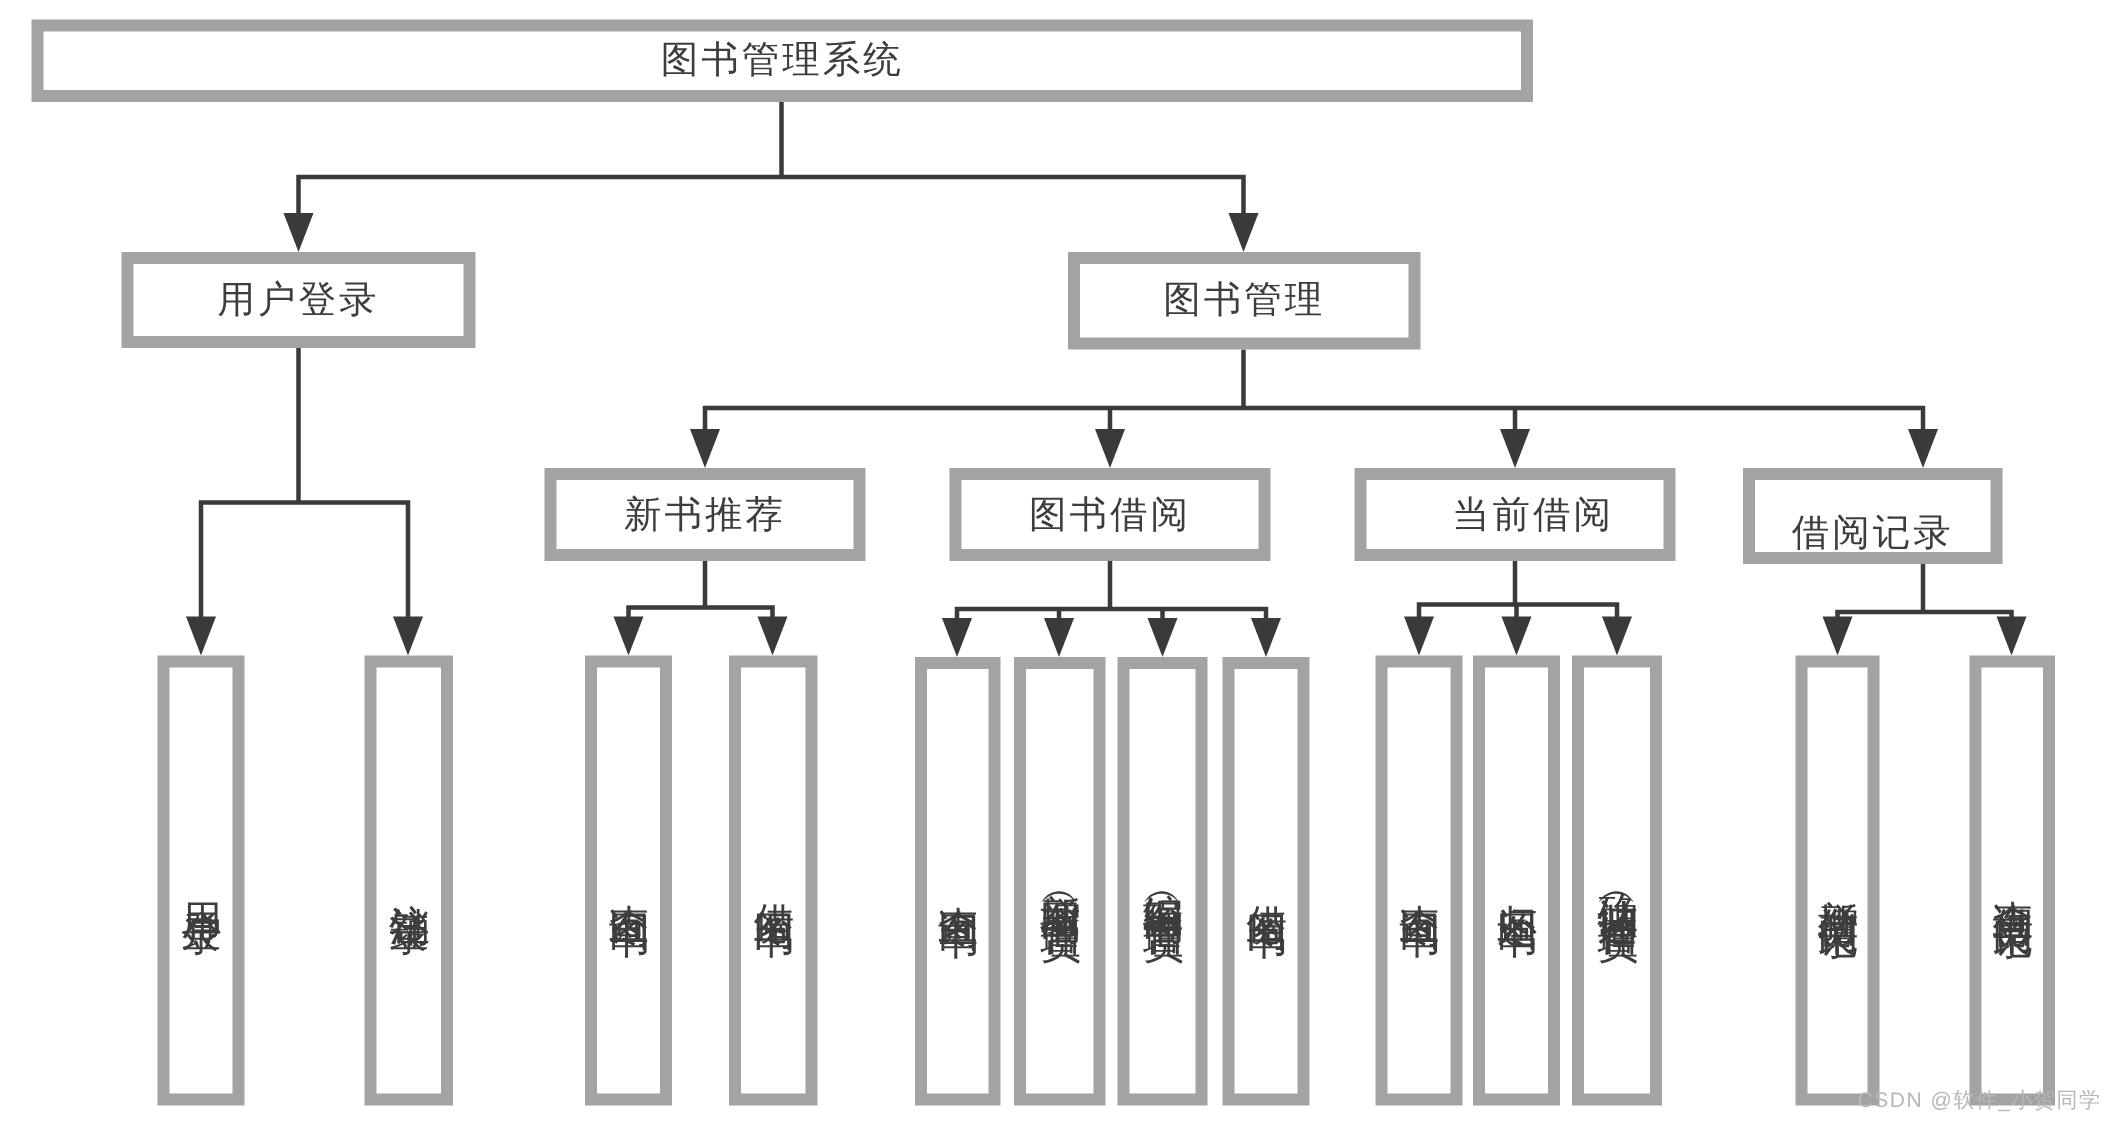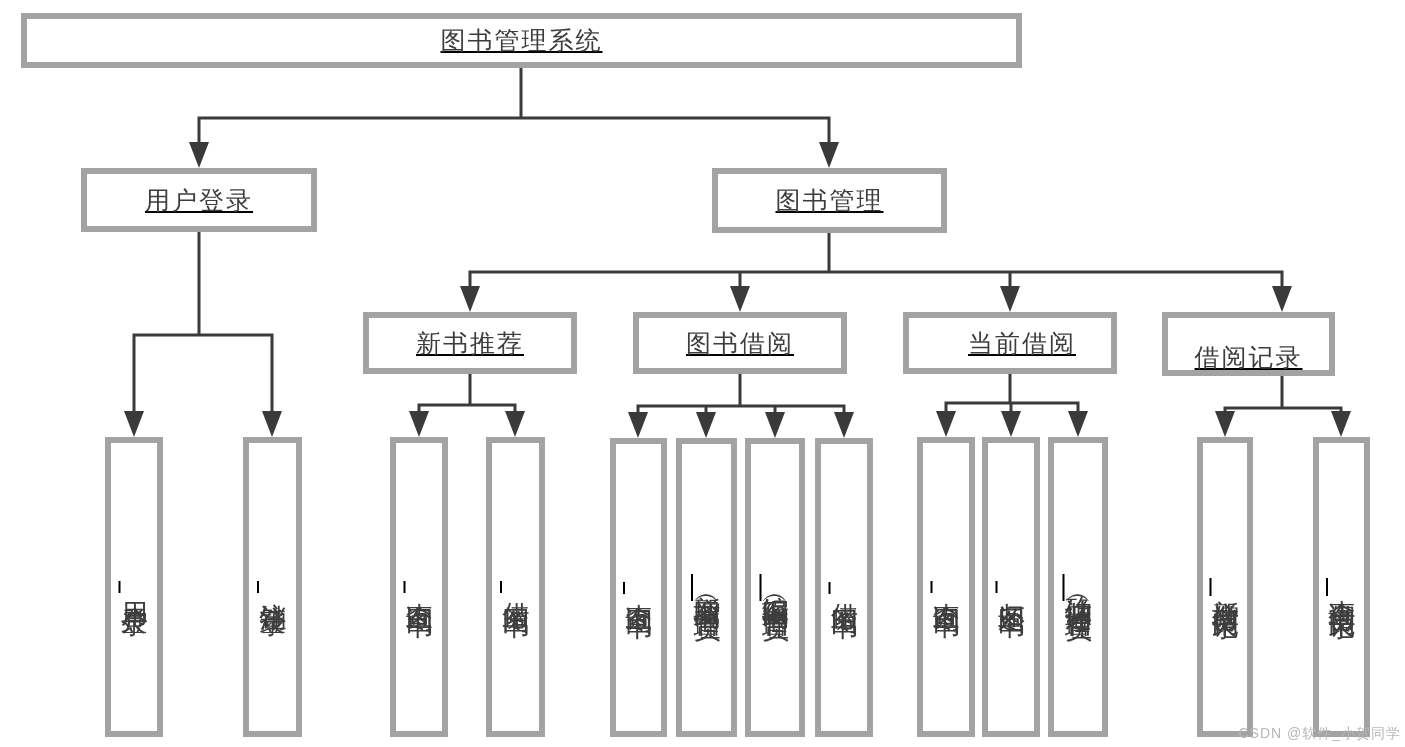--- a/index.html
+++ b/index.html
@@ -17,26 +17,25 @@
   }
   .connectors {
     position: absolute;
     left: 0;
     top: 0;
     pointer-events: none;
   }
   .node {
     position: absolute;
     box-sizing: border-box;
-    border: 6px solid #a3a3a3;
+    border: 8px solid #a3a3a3;
     background: #ffffff;
     display: flex;
     align-items: center;
     justify-content: center;
-    text-decoration: underline;
   }
   .node .label {
     color: #3d3d3d;
     font-size: 25px;
     letter-spacing: 2px;
     white-space: nowrap;
     line-height: 1;
   }
   .node.v .label {
     writing-mode: vertical-lr;

